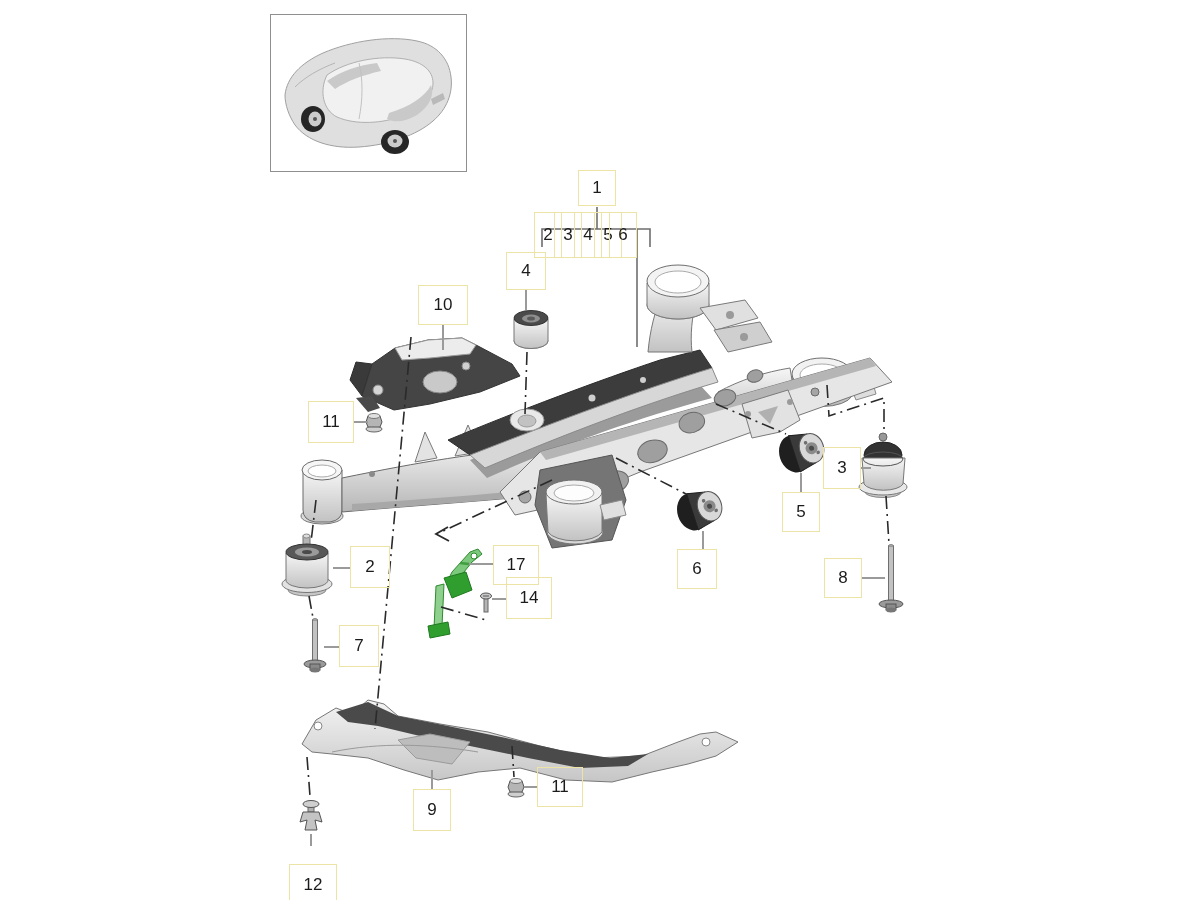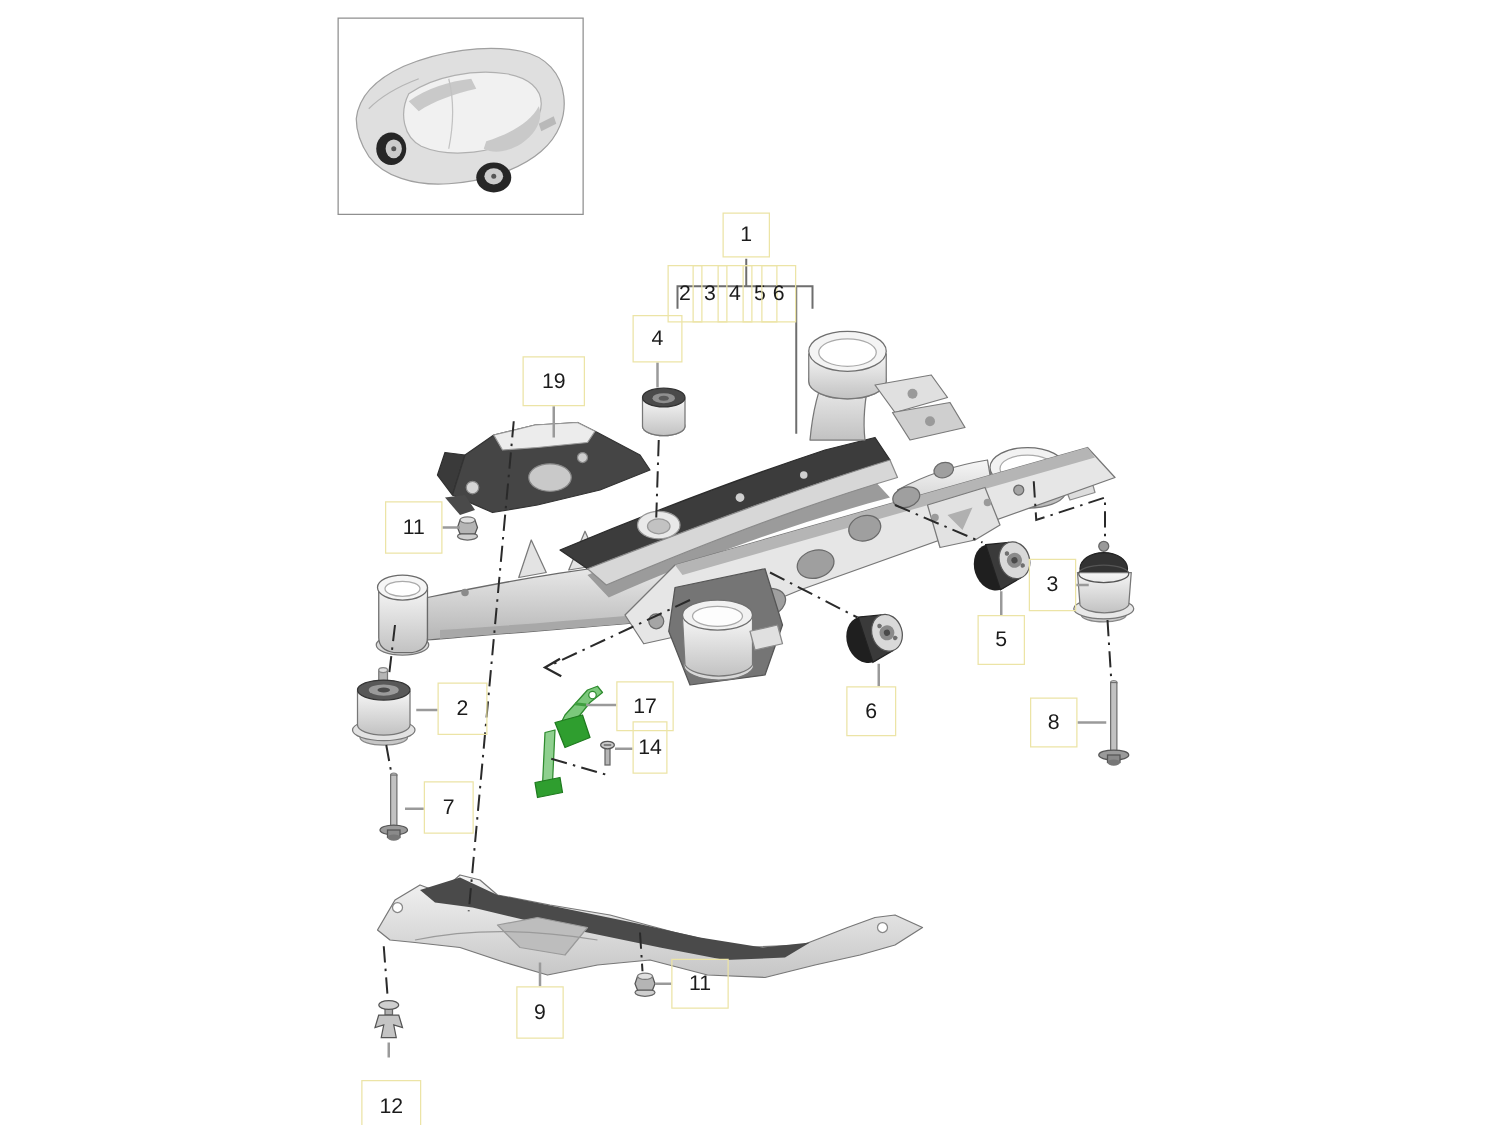--- a/index.html
+++ b/index.html
@@ -282,26 +282,26 @@
 
 <div class="callout" style="left:578px;top:170px;width:38px;height:36px">1</div>
 
 <div class="callout grp" style="left:534px;top:212px;width:28px;height:46px">2</div>
 <div class="callout grp" style="left:554px;top:212px;width:28px;height:46px">3</div>
 <div class="callout grp" style="left:574px;top:212px;width:28px;height:46px">4</div>
 <div class="callout grp" style="left:594px;top:212px;width:28px;height:46px">5</div>
 <div class="callout grp" style="left:609px;top:212px;width:28px;height:46px">6</div>
 
 <div class="callout" style="left:506px;top:252px;width:40px;height:38px">4</div>
-<div class="callout" style="left:418px;top:285px;width:50px;height:40px">19</div>
+<div class="callout" style="left:418px;top:285px;width:50px;height:40px">10</div>
 <div class="callout" style="left:308px;top:401px;width:46px;height:42px">11</div>
 <div class="callout" style="left:350px;top:546px;width:40px;height:42px">2</div>
 <div class="callout" style="left:339px;top:625px;width:40px;height:42px">7</div>
 <div class="callout" style="left:493px;top:545px;width:46px;height:40px">17</div>
-<div class="callout" style="left:506px;top:577px;width:28px;height:42px">14</div>
+<div class="callout" style="left:506px;top:577px;width:46px;height:42px">14</div>
 <div class="callout" style="left:823px;top:447px;width:38px;height:42px">3</div>
 <div class="callout" style="left:782px;top:492px;width:38px;height:40px">5</div>
 <div class="callout" style="left:677px;top:549px;width:40px;height:40px">6</div>
 <div class="callout" style="left:824px;top:558px;width:38px;height:40px">8</div>
 <div class="callout" style="left:413px;top:789px;width:38px;height:42px">9</div>
 <div class="callout" style="left:537px;top:767px;width:46px;height:40px">11</div>
 <div class="callout" style="left:289px;top:864px;width:48px;height:42px">12</div>
 
 </div>
 

